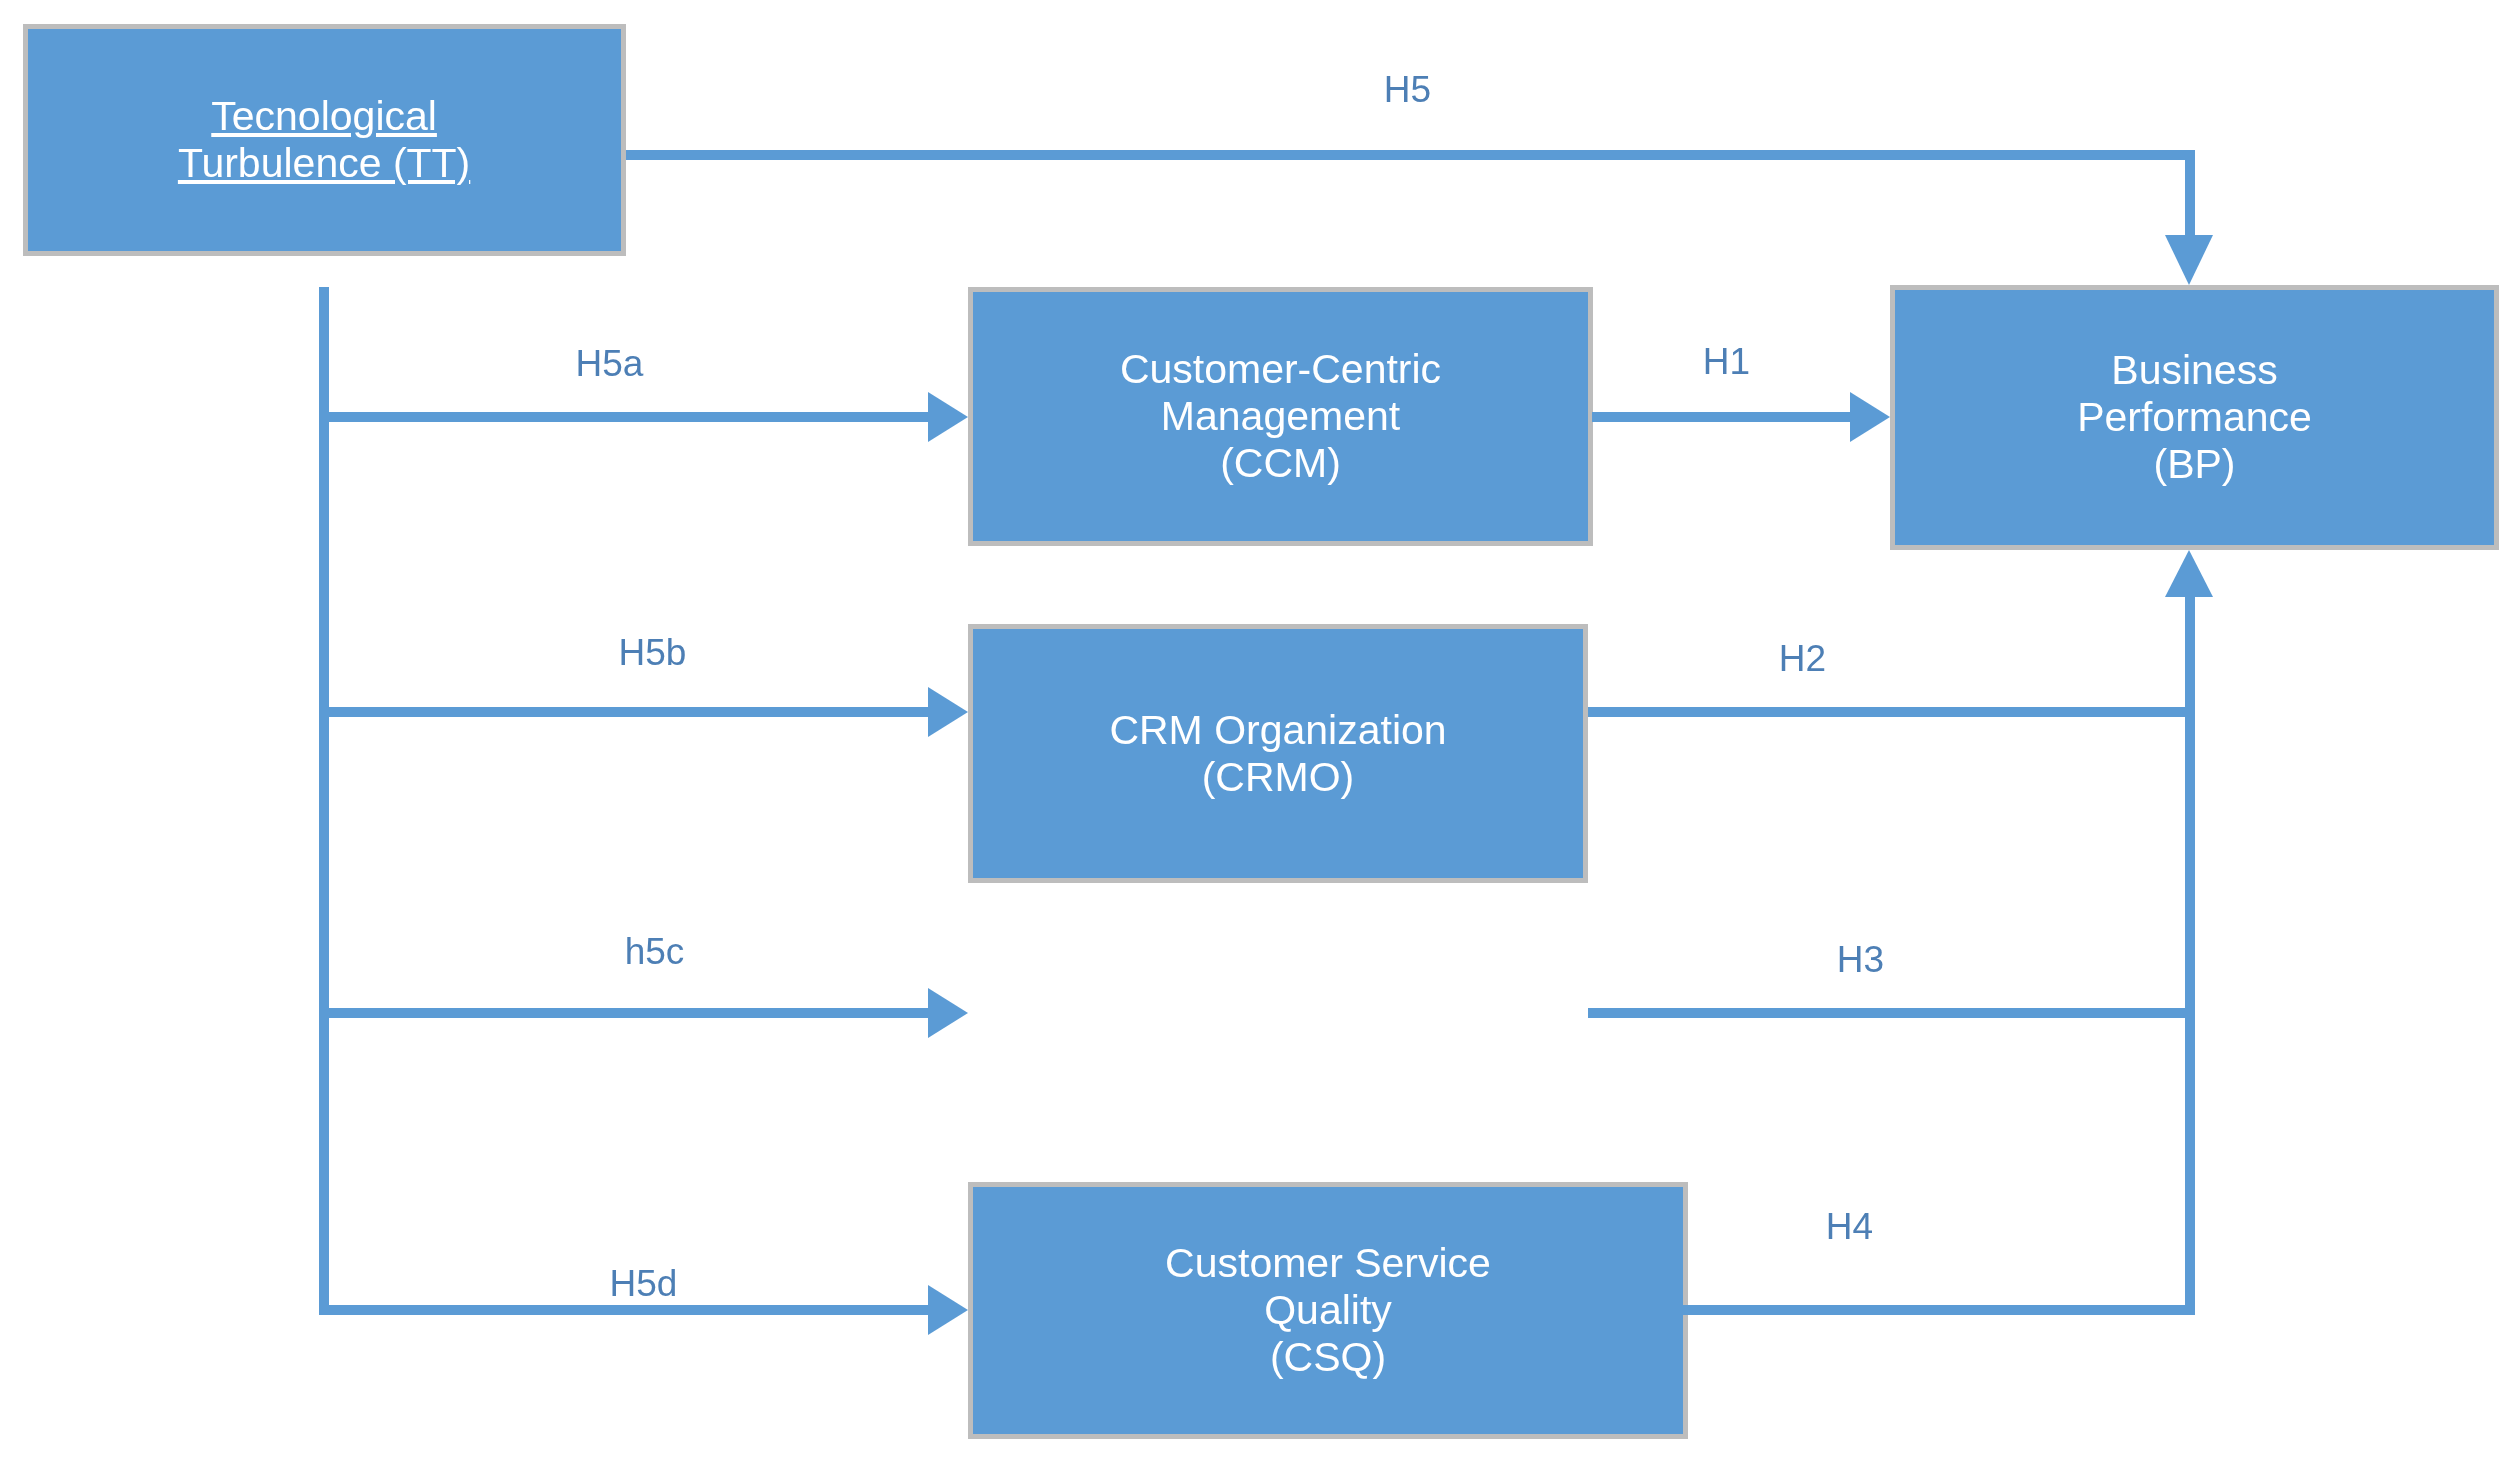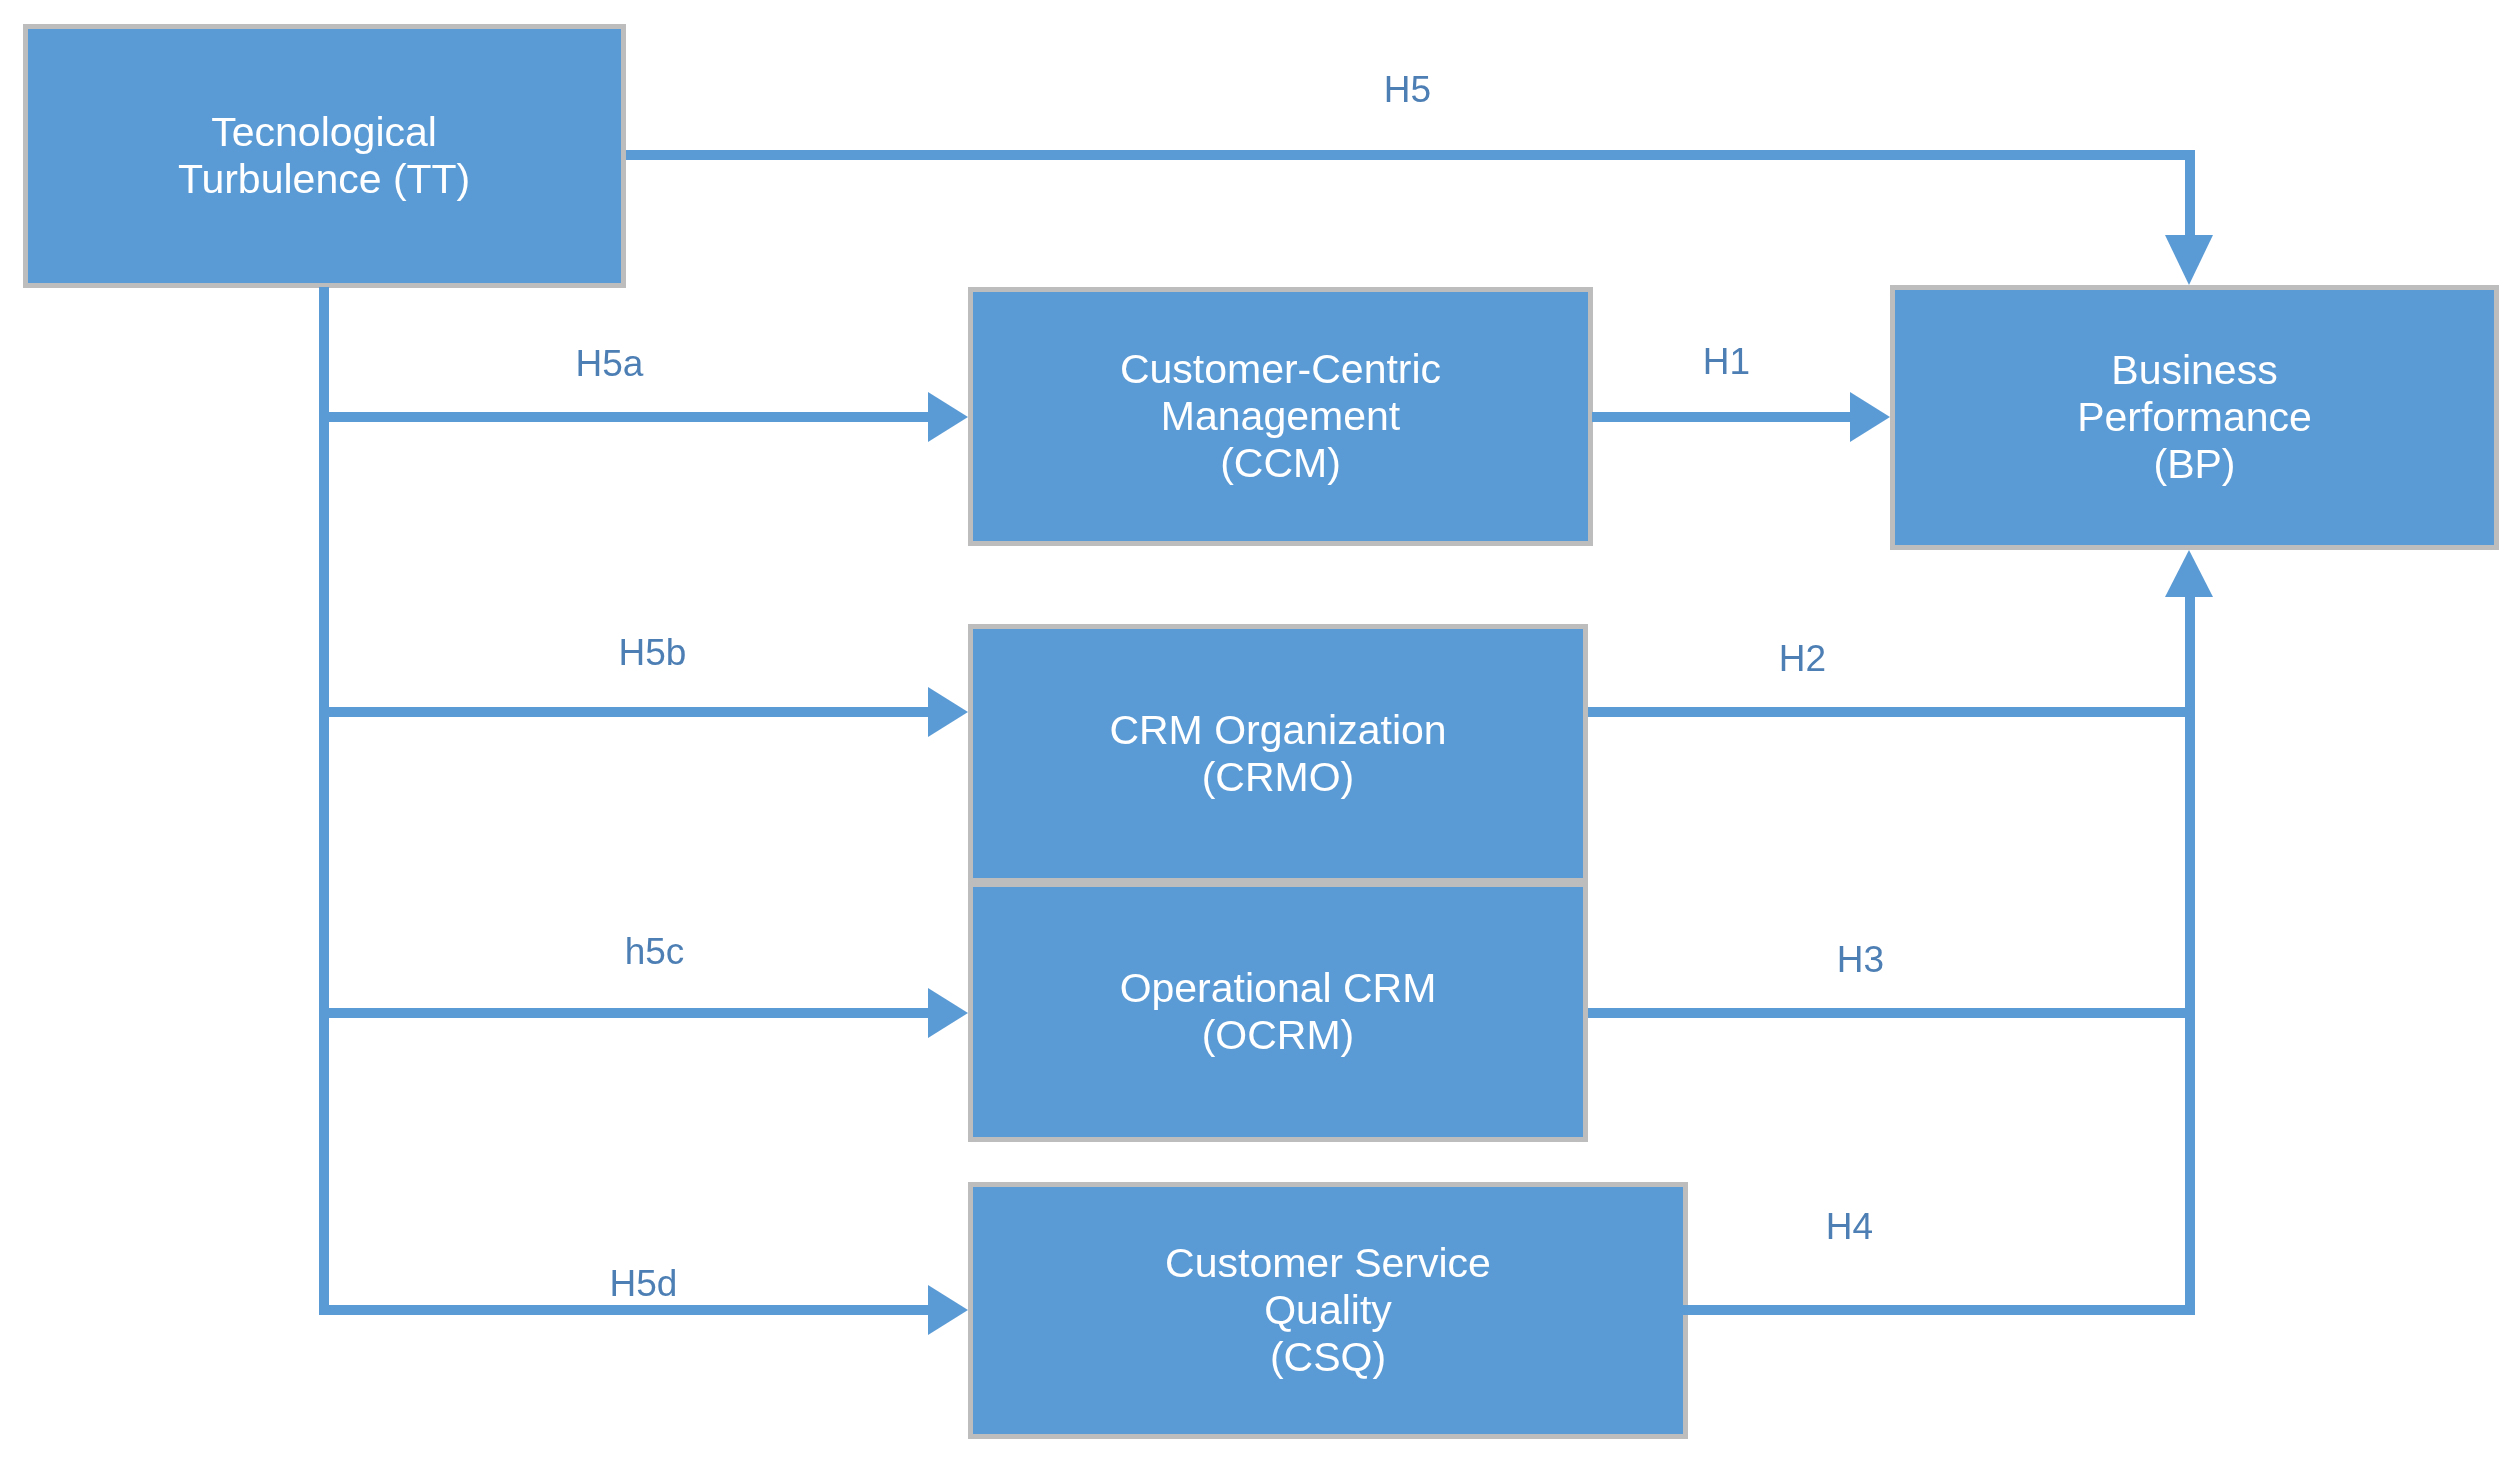--- a/index.html
+++ b/index.html
@@ -35,32 +35,30 @@
     text-align:center;
     font-size:37px;line-height:49px;
     color:var(--edge-label-color);
   }
 </style>
 </head>
 <body>
 
 <div class="canvas">
 
-  <div class="node" style="left:22.6px;top:23.5px;width:603px;height:264px;">Tecnological
+  <div class="node" style="left:22.6px;top:23.5px;width:603px;height:232px;text-decoration:underline;">Tecnological
 Turbulence (TT)</div>
 
   <div class="node" style="left:968px;top:287px;width:625px;height:259px;">Customer-Centric
 Management
 (CCM)</div>
 
   <div class="node" style="left:968px;top:585px;width:620px;height:259px;margin-top:39px;">CRM Organization
 (CRMO)</div>
 
-  <div class="node" style="left:968px;top:882px;width:620px;height:260px;">Operational CRM
-(OCRM)</div>
 
   <div class="node" style="left:968px;top:1182px;width:720px;height:257px;">Customer Service
 Quality
 (CSQ)</div>
 
   <div class="node" style="left:1890px;top:285px;width:609px;height:265px;">Business
 Performance
 (BP)</div>
 
   <div class="hline" style="left:626px;top:150px;width:1569px;"></div>

